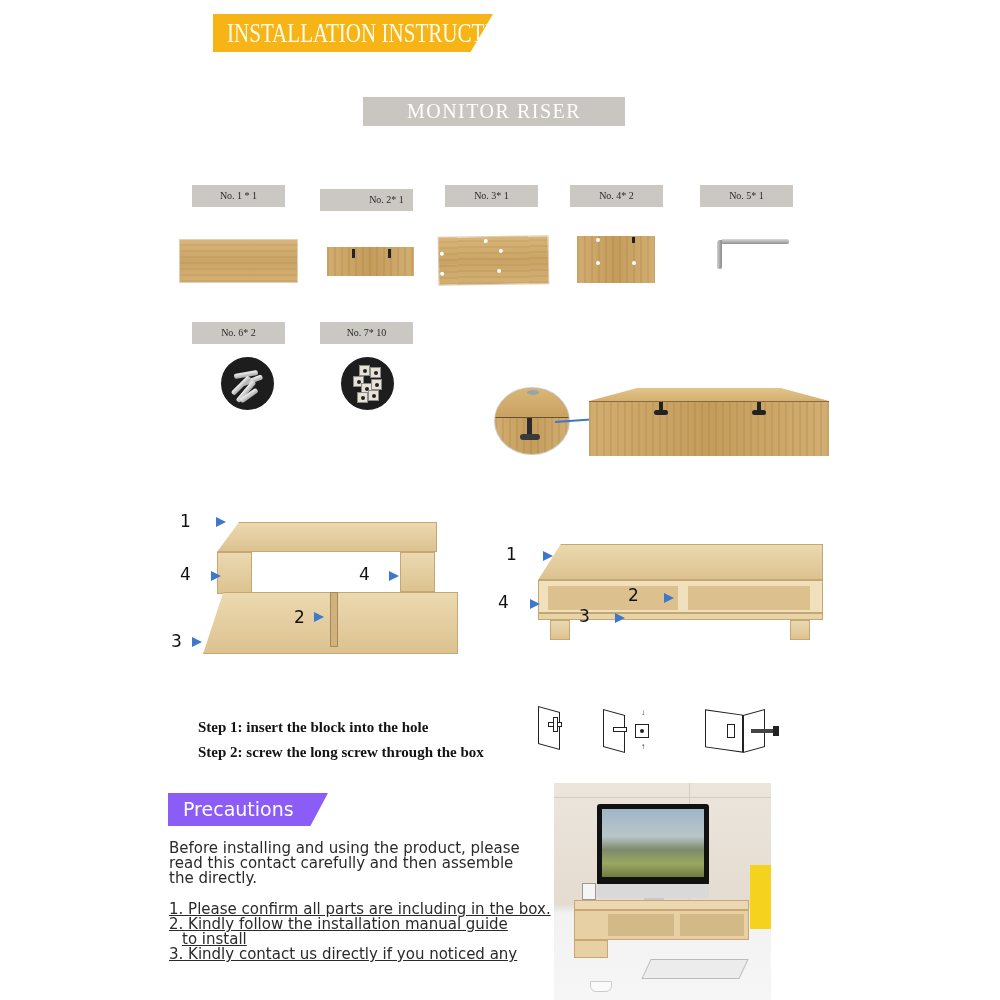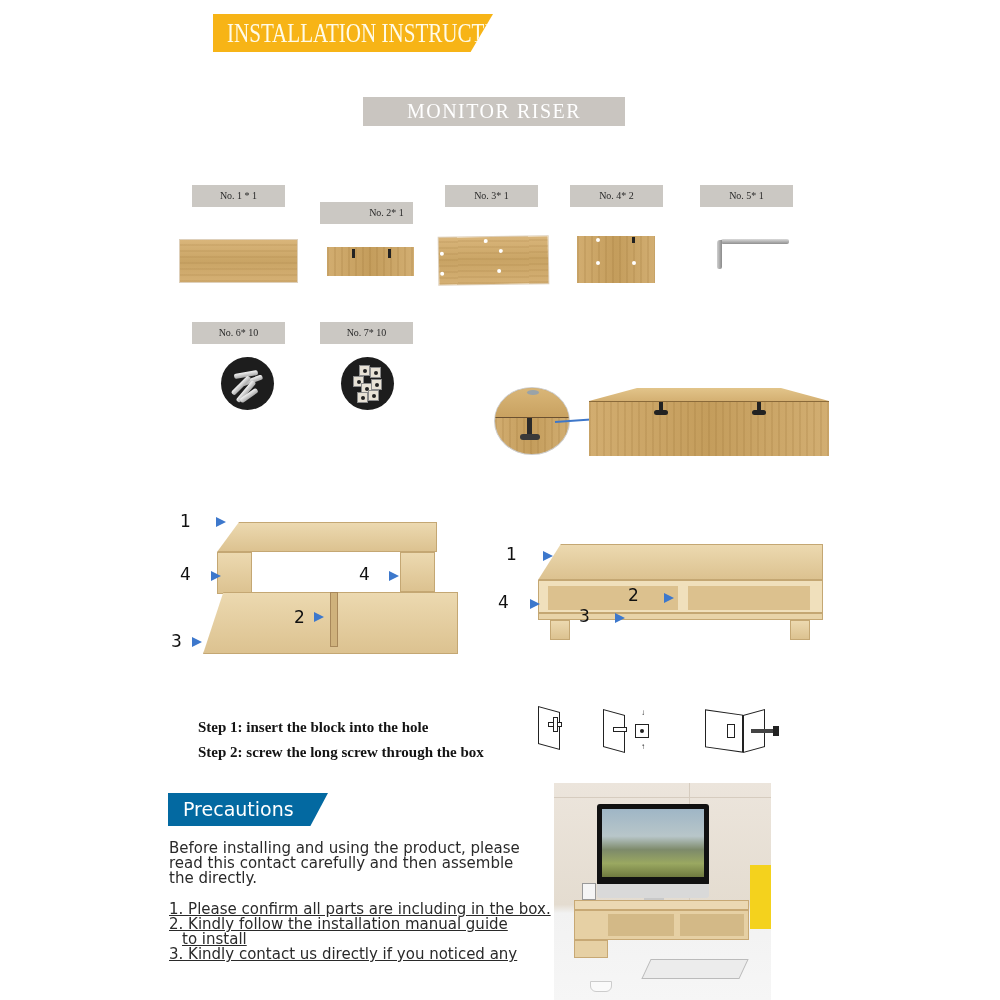--- a/index.html
+++ b/index.html
@@ -71,21 +71,21 @@
   .num { font-family: "DejaVu Sans", sans-serif; font-size: 17px; color: #111; }
   .tri { width: 0; height: 0; border-left: 10px solid #3d78cc; border-top: 5px solid transparent; border-bottom: 5px solid transparent; }
   .panel { background: linear-gradient(180deg, #ecd9b0, #dcc290); border: 1px solid #c4a773; }
 
   .step-text { font-family: "Liberation Serif", serif; font-weight: bold; font-size: 15px; color: #141414; }
 
   
   .icon-box { border: 1.5px solid #222; background: #fff; }
 
   .prec-banner {
-    left: 168px; top: 793px; width: 160px; height: 33px; background: #0369a1;
+    left: 168px; top: 793px; width: 160px; height: 33px; background: #8b5cf6;
     clip-path: polygon(0 0, 100% 0, 89% 100%, 0 100%);
   }
   .prec-banner span { position: absolute; left: 15px; top: 5px; font-size: 19px; color: #fff; font-family: "DejaVu Sans", sans-serif; }
 
   .prec-text { font-family: "DejaVu Sans", sans-serif; font-size: 15px; color: #2a2a2a; line-height: 15px; }
 
   
   .photo { left: 554px; top: 783px; width: 217px; height: 217px; overflow: hidden;
     background: linear-gradient(180deg, #ece5dc 0, #e4dcd0 56%, #f2f2f2 60%, #f6f6f6 100%); }
 </style>
@@ -93,21 +93,21 @@
 <body>
 
 <div class="abs banner-main">
   <span>INSTALLATION INSTRUCTION</span>
 </div>
 <div class="abs subtitle-box">
   <span>MONITOR RISER</span>
 </div>
 
 <div class="abs part-label" style="left:192px;top:185px;">No. 1 * 1</div>
-<div class="abs part-label" style="left:320px;top:202px;padding-left:40px;">No. 2* 1</div>
+<div class="abs part-label" style="left:320px;top:189px;padding-left:40px;">No. 2* 1</div>
 <div class="abs part-label" style="left:445px;top:185px;">No. 3* 1</div>
 <div class="abs part-label" style="left:570px;top:185px;">No. 4* 2</div>
 <div class="abs part-label" style="left:700px;top:185px;">No. 5* 1</div>
 
 <div class="abs wood" style="left:180px;top:240px;width:117px;height:42px;"></div>
 <div class="abs wood-v" style="left:327px;top:247px;width:87px;height:29px;">
   <div class="slot" style="left:25px;top:2px;"></div>
   <div class="slot" style="left:61px;top:2px;"></div>
 </div>
 <div class="abs wood" style="left:439px;top:237px;width:109px;height:47px;transform:rotate(-0.8deg);">
@@ -121,21 +121,21 @@
   <div class="hole" style="left:19px;top:2px;"></div>
   <div class="slot" style="left:55px;top:1px;height:6px;"></div>
   <div class="hole" style="left:19px;top:25px;"></div>
   <div class="hole" style="left:55px;top:25px;"></div>
 </div>
 <div class="abs" style="left:713px;top:237px;width:76px;height:32px;">
   <div style="position:absolute;left:8px;top:2px;width:68px;height:5px;background:linear-gradient(#dadada,#8f8f8f);border-radius:2px;"></div>
   <div style="position:absolute;left:4px;top:3px;width:5px;height:29px;background:linear-gradient(90deg,#d0d0d0,#8a8a8a);border-radius:3px 0 2px 2px;"></div>
 </div>
 
-<div class="abs part-label" style="left:192px;top:322px;">No. 6* 10</div>
+<div class="abs part-label" style="left:192px;top:322px;">No. 6* 2</div>
 <div class="abs part-label" style="left:320px;top:322px;">No. 7* 10</div>
 
 <div class="abs hw-circle" style="left:221px;top:357px;">
   <div class="screw" style="left:13px;top:15px;width:24px;transform:rotate(-10deg);"></div>
   <div class="screw" style="left:20px;top:21px;width:22px;transform:rotate(-20deg);"></div>
   <div class="screw" style="left:8px;top:26px;width:24px;transform:rotate(-45deg);"></div>
   <div class="screw" style="left:12px;top:32px;width:26px;transform:rotate(-50deg);"></div>
   <div class="screw" style="left:18px;top:36px;width:20px;transform:rotate(-35deg);"></div>
 </div>
 <div class="abs hw-circle" style="left:341px;top:357px;">

